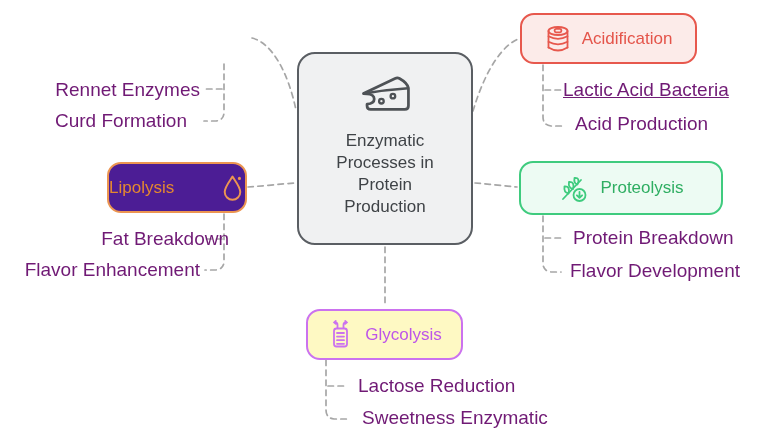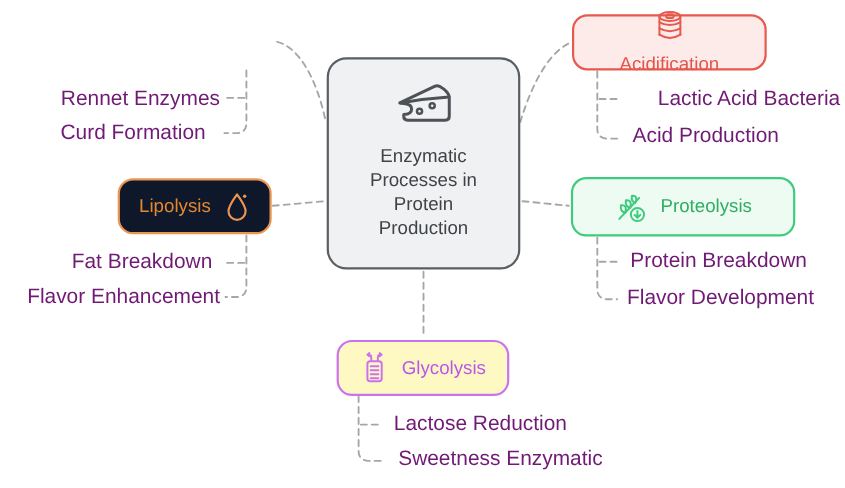--- a/index.html
+++ b/index.html
@@ -11,21 +11,21 @@
   svg.connectors path{fill:none;stroke:#A6A6A6;stroke-width:1.7;stroke-dasharray:5.5 4.5;stroke-linecap:round;}
 
   .node{
     position:absolute;display:flex;align-items:center;justify-content:center;gap:11px;
     border:2px solid;border-radius:14px;font-size:17px;box-sizing:border-box;
     background:#fff;white-space:nowrap;
   }
   .node .n-icon{display:flex;align-items:center;justify-content:center;}
   .node-blue  {background:#E8F1FD;border-color:#4C8DF6;color:#3D7EF3;}
   .node-red   {background:#FCEBE9;border-color:#E7584D;color:#E4544A;}
-  .node-orange{background:#0f172a;border-color:#EC9551;color:#E4882F;}
+  .node-orange{background:#4c1d95;border-color:#EC9551;color:#E4882F;justify-content:space-between;}
   .node-green {background:#EDFBF3;border-color:#3FCB7E;color:#2FAE62;}
   .node-purple{background:#fef9c3;border-color:#CB72EF;color:#BD55E9;}
 
   .center-node{
     position:absolute;left:297px;top:52px;width:176px;height:193px;
     background:#F0F1F2;border:2px solid #5A5E63;border-radius:18px;
     display:flex;flex-direction:column;align-items:center;padding-top:18px;
     box-sizing:border-box;color:#3F4347;
   }
   .center-node .c-icon{margin-bottom:8px;}
@@ -76,46 +76,46 @@
     </span>
     <div class="c-line">Enzymatic</div>
     <div class="c-line">Processes in</div>
     <div class="c-line">Protein</div>
     <div class="c-line">Production</div>
   </div>
 
   <div class="sublabel" style="right:568px;top:80px;">Rennet Enzymes</div>
   <div class="sublabel" style="right:581px;top:111px;">Curd Formation</div>
 
-  <div class="node node-red" style="left:520px;top:13px;width:177px;height:51px;flex-direction:column;">
+  <div class="node node-red" style="left:520px;top:13px;width:177px;height:51px;">
     <span class="n-icon">
       <svg width="26" height="30" viewBox="0 0 26 30" fill="none" stroke="#E7584D" stroke-width="1.8" stroke-linecap="round">
         <ellipse cx="13" cy="7" rx="9.5" ry="4"></ellipse>
         <rect x="9.6" y="4.9" width="6.8" height="3.4" rx="1.5"></rect>
         <path d="M3.5 7 V23.5 M22.5 7 V23.5"></path>
         <path d="M3.5 23.5 Q13 29.5 22.5 23.5"></path>
         <path d="M3.5 12.3 Q13 17.3 22.5 12.3"></path>
         <path d="M3.5 17.8 Q13 22.8 22.5 17.8"></path>
       </svg>
     </span>
     <span class="n-label">Acidification</span>
   </div>
-  <div class="sublabel" style="left:598px;top:80px;">Lactic Acid Bacteria</div>
+  <div class="sublabel" style="left:563px;top:80px;text-decoration:underline;">Lactic Acid Bacteria</div>
   <div class="sublabel" style="left:575px;top:114px;">Acid Production</div>
 
   <div class="node node-orange" style="left:107px;top:162px;width:140px;height:51px;">
     <span class="n-label">Lipolysis</span>
     <span class="n-icon">
       <svg width="25" height="29" viewBox="0 0 24 28" fill="none">
         <path d="M12 3.5 C8.4 9 4.5 13.6 4.5 18.4 A7.5 7.5 0 0 0 19.5 18.4 C19.5 13.6 15.6 9 12 3.5 Z" stroke="#EC9551" stroke-width="1.9" stroke-linejoin="round"></path>
         <circle cx="18.7" cy="5.2" r="1.5" fill="#EC9551"></circle>
       </svg>
     </span>
   </div>
-  <div class="sublabel" style="right:575px;top:229px;">Fat Breakdown</div>
+  <div class="sublabel" style="right:539px;top:229px;">Fat Breakdown</div>
   <div class="sublabel" style="right:568px;top:260px;">Flavor Enhancement</div>
 
   <div class="node node-green" style="left:519px;top:161px;width:204px;height:54px;">
     <span class="n-icon">
       <svg width="31" height="31" viewBox="0 0 31 31" fill="none" stroke="#3FCB7E" stroke-width="1.8" stroke-linecap="round" stroke-linejoin="round">
         <path d="M5 26 L23 7"></path>
         <path d="M10.5 20.5 Q5.5 19.5 6.5 13.5 Q12.5 13 10.5 20.5 Z"></path>
         <path d="M15 16 Q10 15 11 9 Q17 8.5 15 16 Z"></path>
         <path d="M19.5 11.5 Q15.5 10.5 16.5 5 Q22.5 4.5 19.5 11.5 Z"></path>
         <circle cx="21.5" cy="22" r="6" fill="#EDFBF3"></circle>

